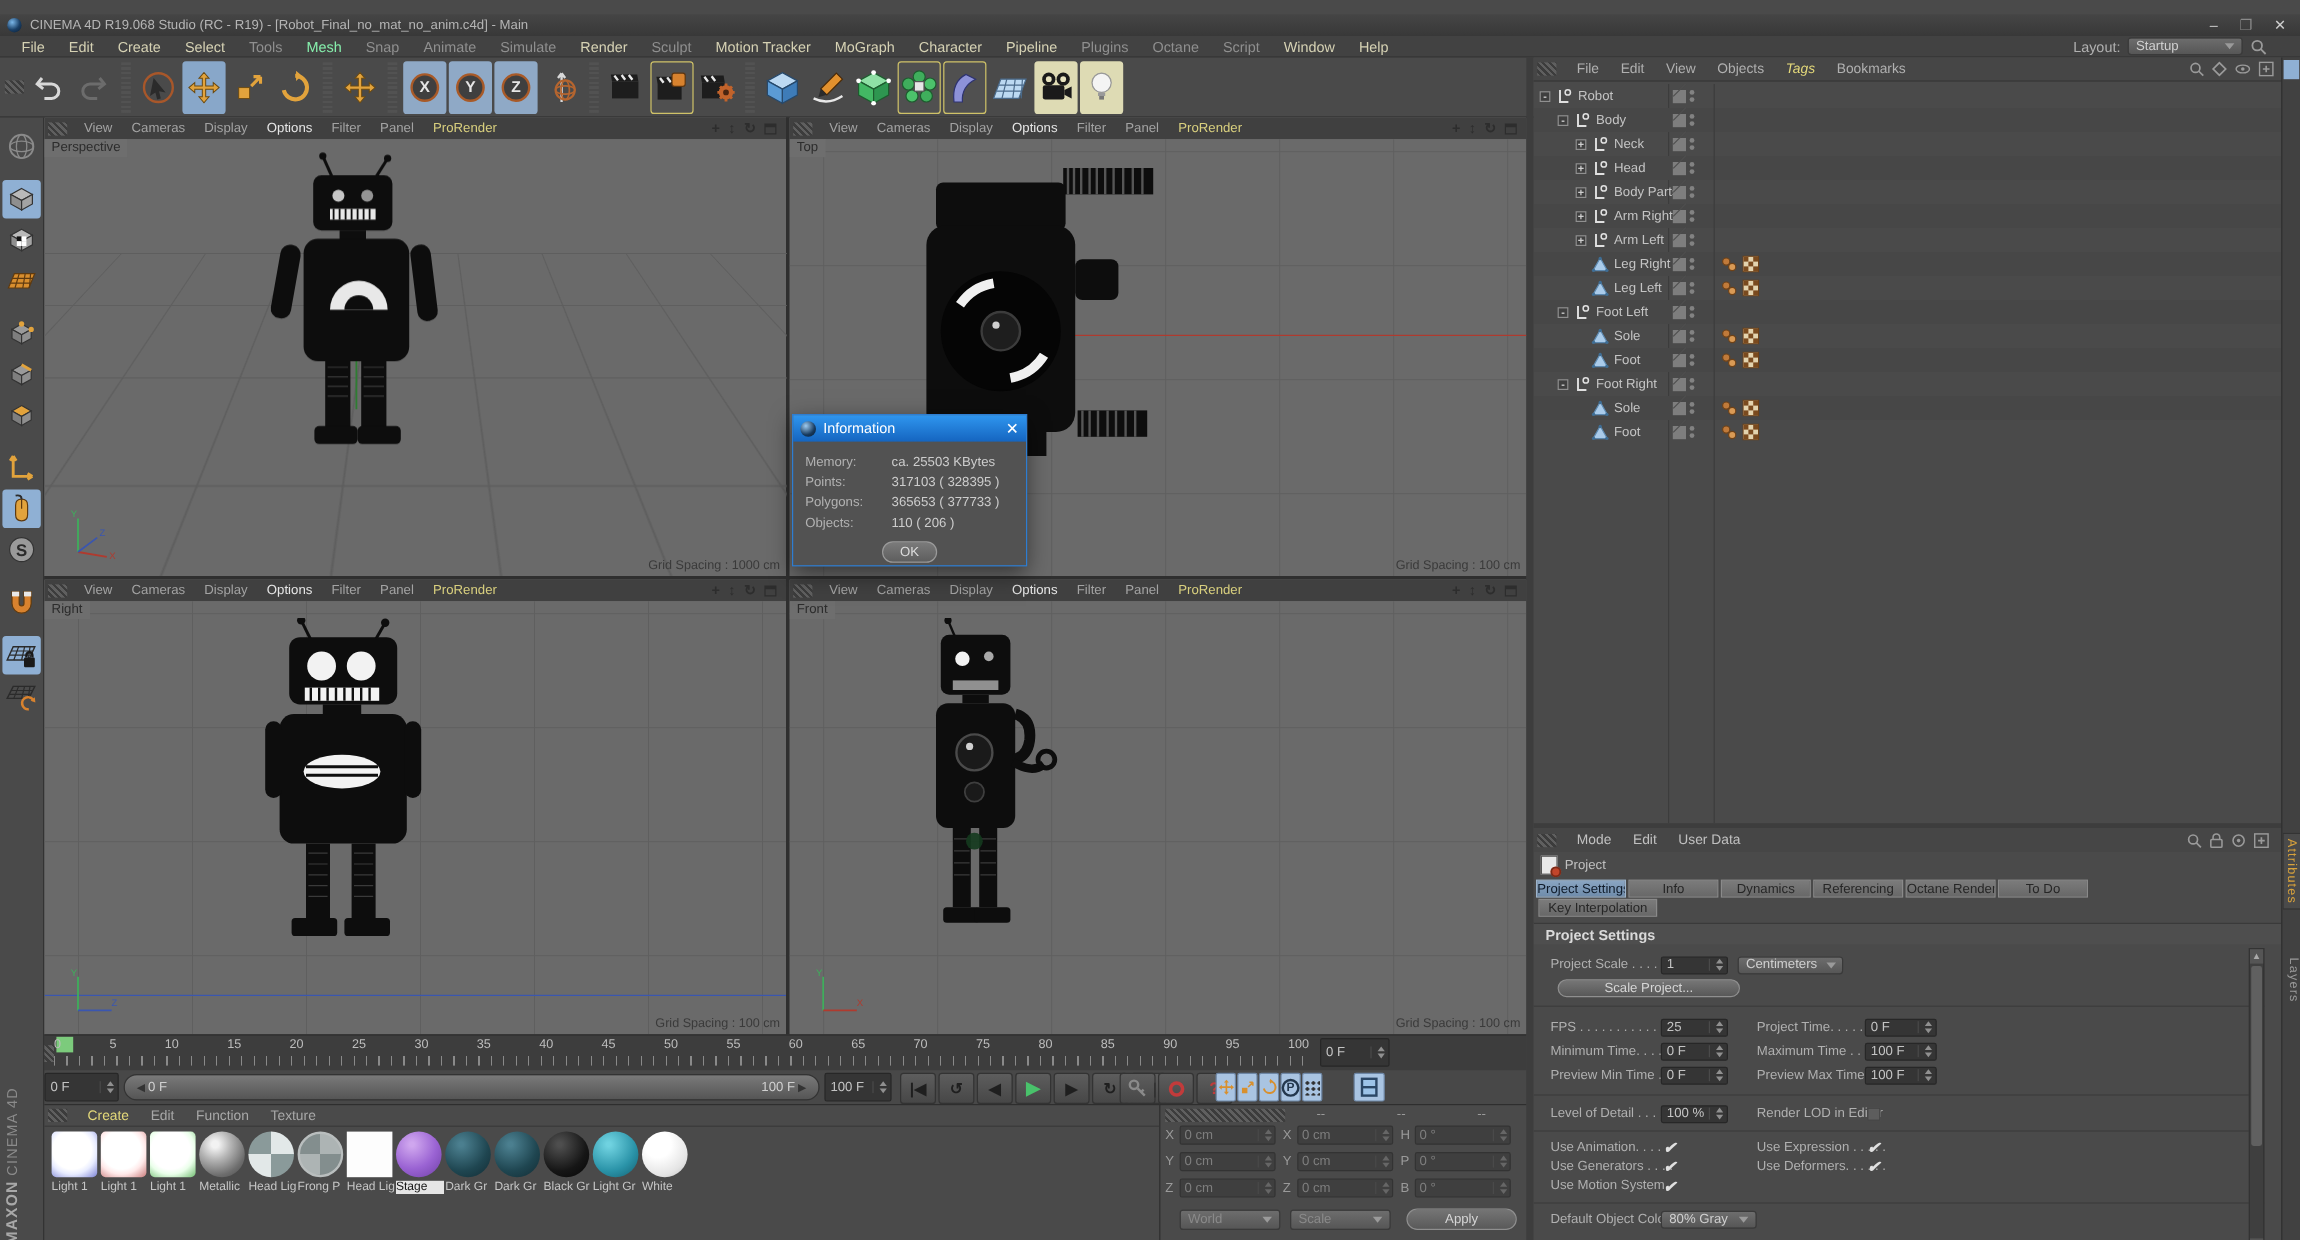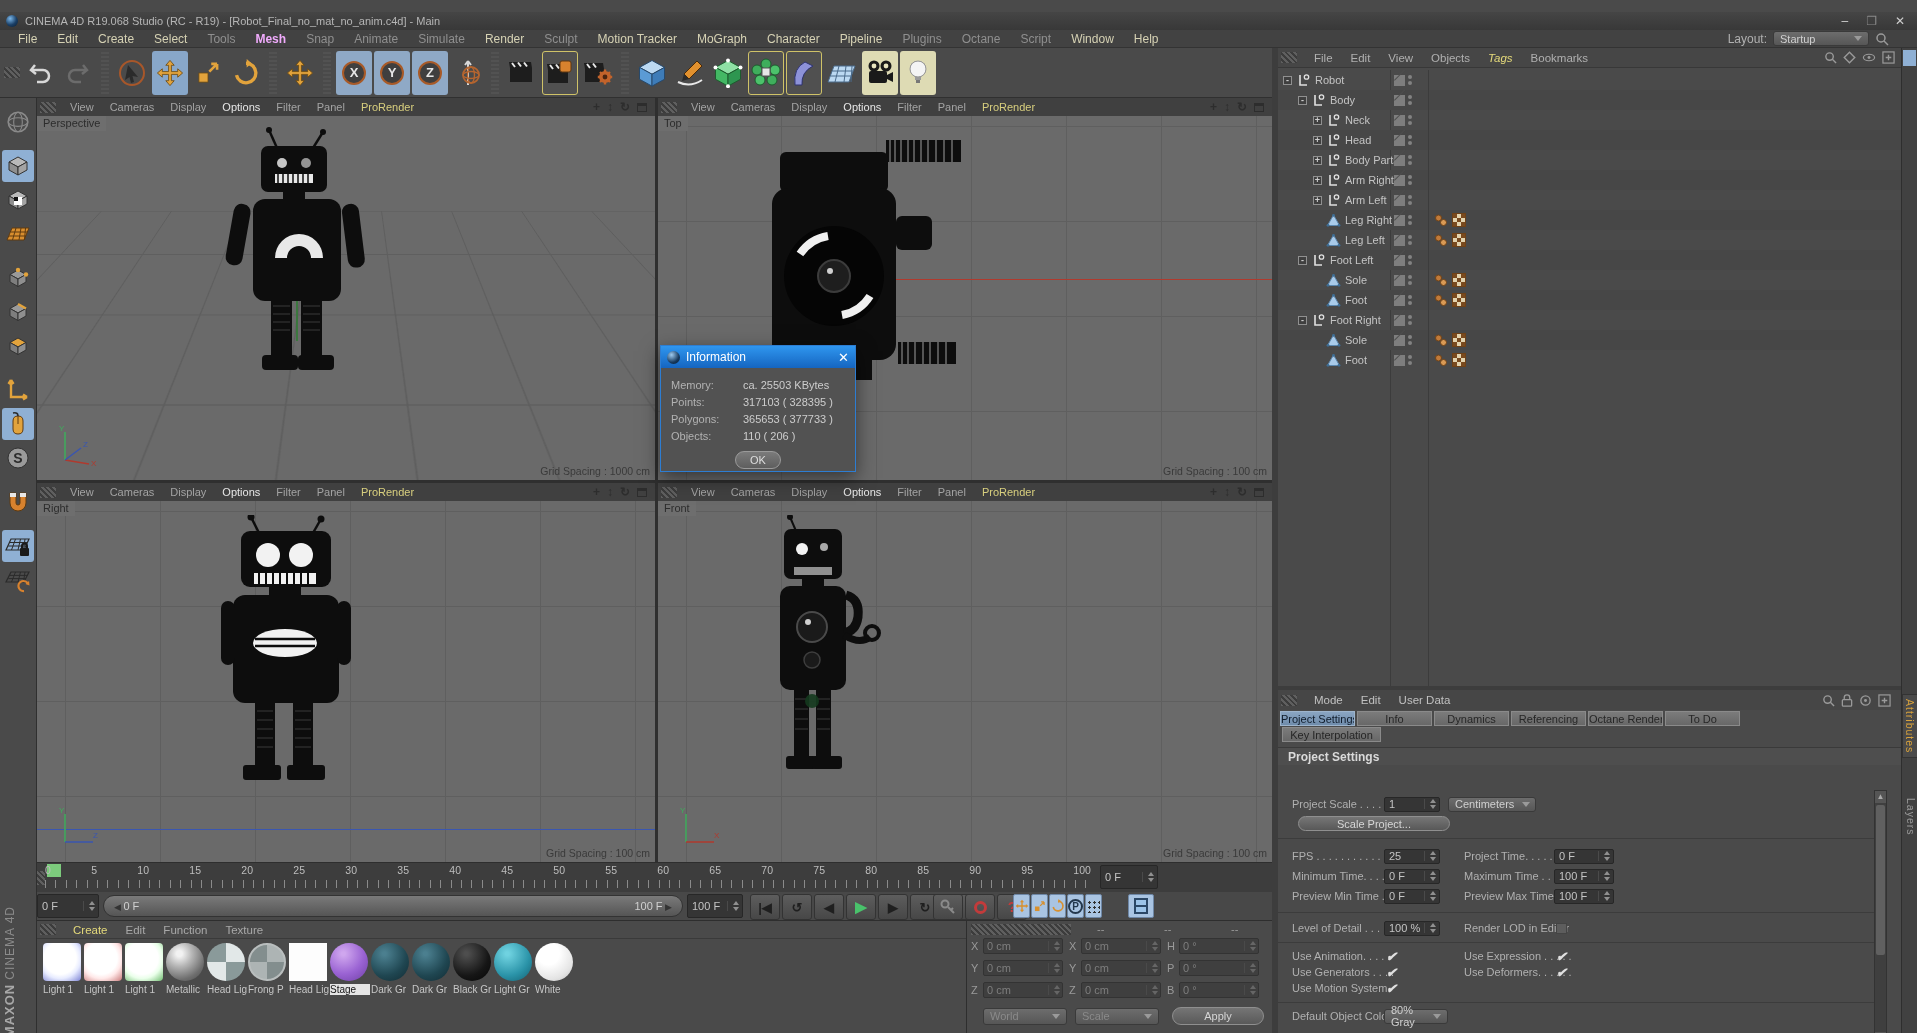--- a/index.html
+++ b/index.html
@@ -14,21 +14,21 @@
     display:flex; align-items:center; padding:0 6px; color:#b5b5b5; font-size:11px; }
   .c4d-logo { width:12px; height:12px; border-radius:50%; background:radial-gradient(circle at 35% 30%, #7ab6e8 0%, #1a3f66 55%, #0a1b2e 100%); margin-right:7px; flex:none; }
   .win-btns { margin-left:auto; display:flex; gap:18px; padding-right:6px; color:#cfcfcf; font-size:12px; }
   .win-btns span { cursor:default; }
 
   
   .menubar { left:0; top:18px; width:1917px; height:18px; background:#424242; border-bottom:1px solid #333;
     display:flex; align-items:center; padding-left:8px; }
   .menubar .mi { padding:0 10px; color:#d6d2b4; font-size:12px; }
   .menubar .mi.dim { color:#8f8f8f; }
-  .menubar .mi.bold { color:#f0abfc; font-weight:bold; }
+  .menubar .mi.bold { color:#86efac; font-weight:normal; }
   .layout-wrap { margin-left:auto; display:flex; align-items:center; gap:6px; padding-right:28px; }
   .layout-label { color:#b0b0b0; font-size:12px; }
   .dd { background:linear-gradient(#6d6d6d,#565656); border:1px solid #3a3a3a; border-radius:3px;
     color:#d0d0d0; display:inline-flex; align-items:center; justify-content:space-between; padding:0 6px; height:15px; }
   .dd .caret { width:0; height:0; border-left:4px solid transparent; border-right:4px solid transparent; border-top:5px solid #9a9a9a; margin-left:8px; }
 
   
   .toolbar { left:0; top:36px; width:1917px; height:50px; background:#4a4a4a; border-bottom:1px solid #303030;
     display:flex; align-items:center; gap:2px; padding-left:4px; }
   .tb-sep { width:8px; height:42px; background:repeating-linear-gradient(#5a5a5a 0 2px, transparent 2px 4px); opacity:.5; margin:0 3px; flex:none;}
@@ -1572,20 +1572,24 @@
         <svg class="mini-icon" width="13" height="13" viewBox="0 0 14 14">
             <circle cx="7" cy="7" r="5" fill="none" stroke="#9a9a9a" stroke-width="1.4"></circle>
             <circle cx="7" cy="7" r="1.6" fill="#9a9a9a"></circle>
           </svg>
         <svg class="mini-icon" width="13" height="13" viewBox="0 0 14 14">
             <rect x="1" y="1" width="12" height="12" fill="none" stroke="#9a9a9a" stroke-width="1.3"></rect>
             <path d="M7 4 v6 M4 7 h6" stroke="#9a9a9a" stroke-width="1.5"></path>
           </svg>
       </span>
     </div>
+    <div class="am-obj">
+      <span class="proj-icon"></span>
+      <span>Project</span>
+    </div>
     <div class="am-tabs">
 
     <span class="am-tab active">Project Settings</span>
         <span class="am-tab">Info</span>
         <span class="am-tab">Dynamics</span>
         <span class="am-tab">Referencing</span>
         <span class="am-tab">Octane Render</span>
         <span class="am-tab">To Do</span>
       </div>
     <div class="am-tabs" style="padding-top:0">
@@ -1697,21 +1701,21 @@
     </div>
     <div class="am-row" style="top:290px; left:0; right:0;">
       <span class="am-label1">Use Motion System</span>
       <span class="check chk1">✔</span>
     </div>
 
     <div class="am-sep" style="top:312px"></div>
 
     <div class="am-row" style="top:318px; left:0; right:0;">
       <span class="am-label1">Default Object Color</span>
-      <span class="dd" style="position:absolute; left:106px; width:64px;justify-content:center;">
+      <span class="dd" style="position:absolute; left:106px; width:80px;">
           <span>80% Gray</span>
           <span class="caret"></span>
         </span>
     </div>
     <div class="am-row" style="top:354px; left:0; right:0; color:#8e8e8e;">
 
       <span class="dd" style="position:absolute; left:106px; width:70px;"></span>
     </div>
 
     <div class="am-scroll">

